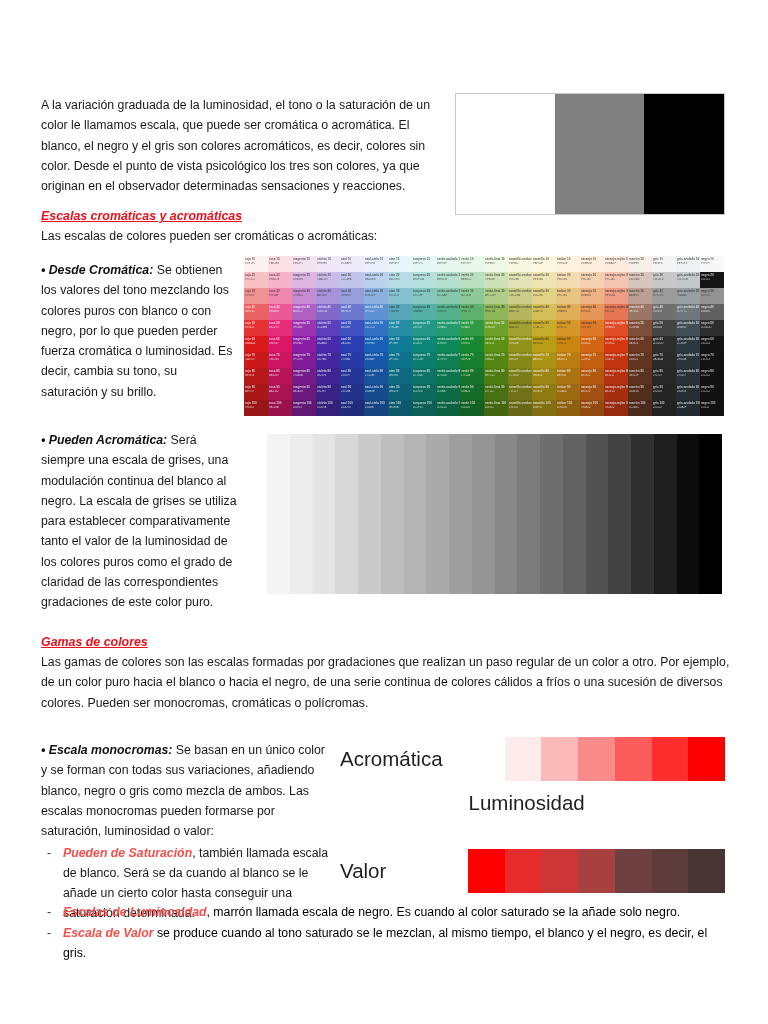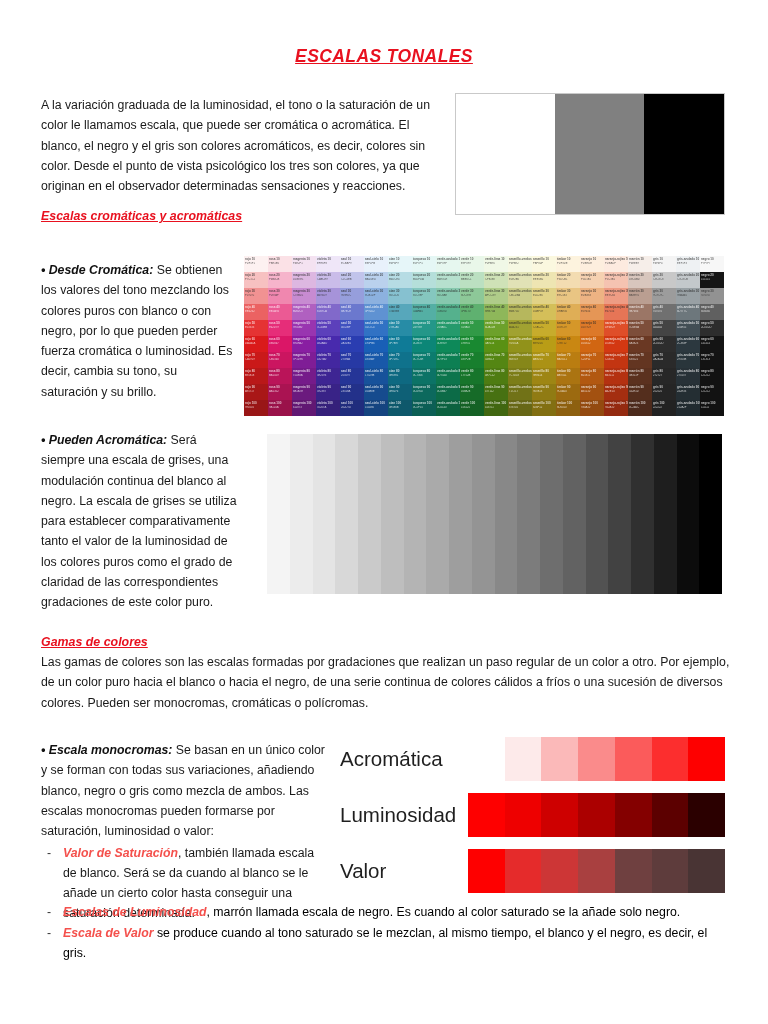--- a/index.html
+++ b/index.html
@@ -125,42 +125,42 @@
     width:128px; flex:0 0 128px;
     font-size:20.5px; color:#1f1f1f;
     font-family:"Liberation Sans", sans-serif;
     line-height:1;
   }
   .mono-row .mono-strip {
     flex:1 1 auto; height:44px; display:flex;
   }
   .mono-row .mono-strip > div { height:100%; flex:1 1 0; }
   #mono-row-sat { top:0px; }
-  #mono-row-lum { top:56px; }
+  #mono-row-lum { top:56px;flex-direction:column; }
   #mono-row-val { top:112px; }
 </style>
 </head>
 <body>
 
 <div class="page">
 
-  <div class="doc-title">ESCALAS TONALES</div>
 
   <div id="intro-para" class="body-text">A la variación graduada de la luminosidad, el tono o la saturación de un color le llamamos escala, que puede ser cromática o acromática. El blanco, el negro y el gris son colores acromáticos, es decir, colores sin color. Desde el punto de vista psicológico los tres son colores, ya que originan en el observador determinadas sensaciones y reacciones.</div>
 
   <div id="triband">
     <div></div>
     <div></div>
     <div></div>
   <div style="background: rgb(255, 255, 255); flex: 0 0 37%;"></div>
       <div style="background: rgb(128, 128, 128); flex: 0 0 33%;"></div>
       <div style="background: rgb(0, 0, 0); flex: 0 0 30%;"></div>
     </div>
 
   <div id="head-cromaticas" class="section-head">Escalas cromáticas y acromáticas</div>
+  <div id="sub-cromaticas" class="body-text">Las escalas de colores pueden ser cromáticas o acromáticas:</div>
 
   <div id="bullet-cromatica" class="body-text">
     <span class="lead-bold">• Desde Cromática:</span><span> Se obtienen los valores del tono mezclando los colores puros con blanco o con negro, por lo que pueden perder fuerza cromática o luminosidad. Es decir, cambia su tono, su saturación y su brillo.</span>
   </div>
 
   <div id="chroma-grid">
       <div class="sw" style="background: rgb(253, 241, 241);">
         <i style="color: rgb(40, 40, 40);">rojo 10</i>
         <b style="color: rgb(40, 40, 40);">FDF1F1</b>
       </div>
@@ -988,21 +988,21 @@
       <div style="background: rgb(12, 12, 12); flex: 1 1 0px;"></div>
       <div style="background: rgb(0, 0, 0); flex: 1 1 0px;"></div>
     </div>
 
   <div id="head-gamas" class="section-head">Gamas de colores</div>
   <div id="para-gamas" class="body-text">Las gamas de colores son las escalas formadas por gradaciones que realizan un paso regular de un color a otro. Por ejemplo, de un color puro hacia el blanco o hacia el negro, de una serie continua de colores cálidos a fríos o una sucesión de diversos colores. Pueden ser monocromas, cromáticas o polícromas.</div>
 
   <div id="bullet-mono" class="body-text">
     <span class="lead-bold">• Escala monocromas:</span><span> Se basan en un único color y se forman con todas sus variaciones, añadiendo blanco, negro o gris como mezcla de ambos.  Las escalas monocromas pueden formarse por saturación, luminosidad o valor:</span>
     <ul id="mono-sublist">
-        <li><span class="dash">-</span><span class="red-em" style="color: rgb(244, 80, 76);">Valor de Saturación</span><span>, también llamada escala de blanco. Será se da cuando al blanco se le añade un cierto color hasta conseguir una saturación determinada.</span></li>
+        <li><span class="dash">-</span><span class="red-em" style="color: rgb(244, 80, 76);">Pueden de Saturación</span><span>, también llamada escala de blanco. Será se da cuando al blanco se le añade un cierto color hasta conseguir una saturación determinada.</span></li>
       </ul>
   </div>
 
   <ul id="tail-list">
       <li><span class="dash">-</span><span class="red-em" style="color: rgb(244, 80, 76);">Escalas de Luminosidad</span><span>, marrón llamada escala de negro. Es cuando al color saturado se la añade solo negro.</span></li>
       <li><span class="dash">-</span><span class="red-em" style="color: rgb(244, 80, 76);">Escala de Valor</span><span> se produce cuando al tono saturado se le mezclan, al mismo tiempo, el blanco y el negro, es decir, el gris.</span></li>
     </ul>
 
   <div id="mono-scales">
     <div class="mono-row" id="mono-row-sat">

